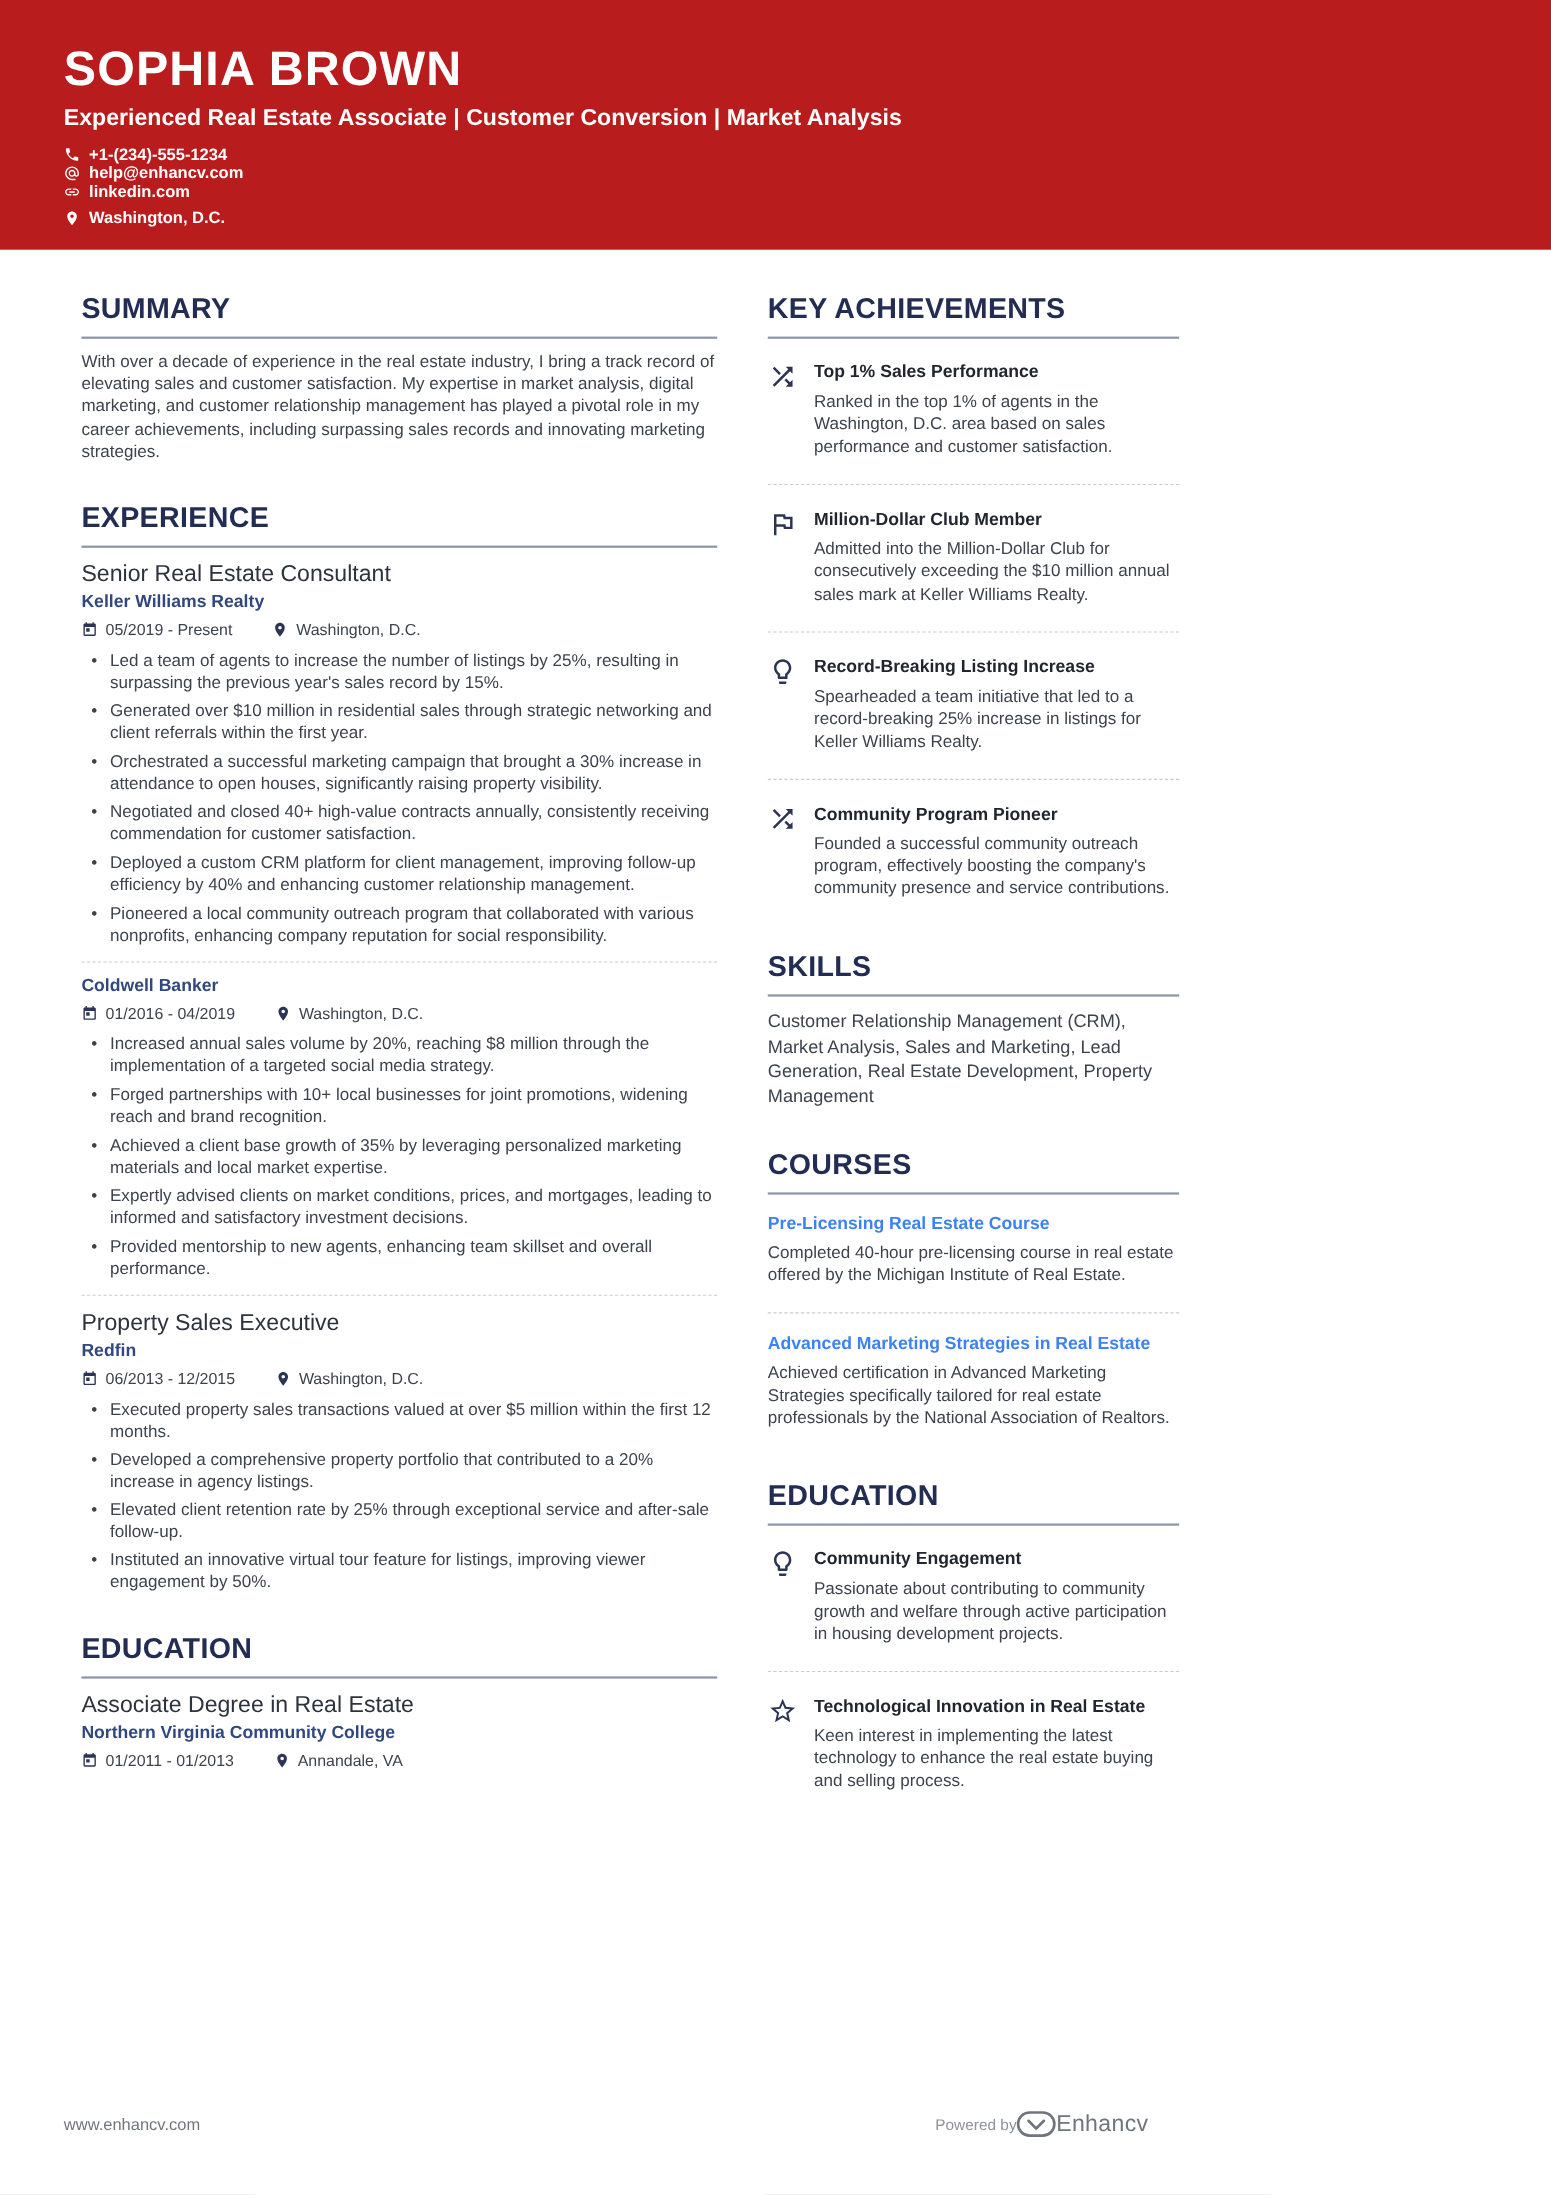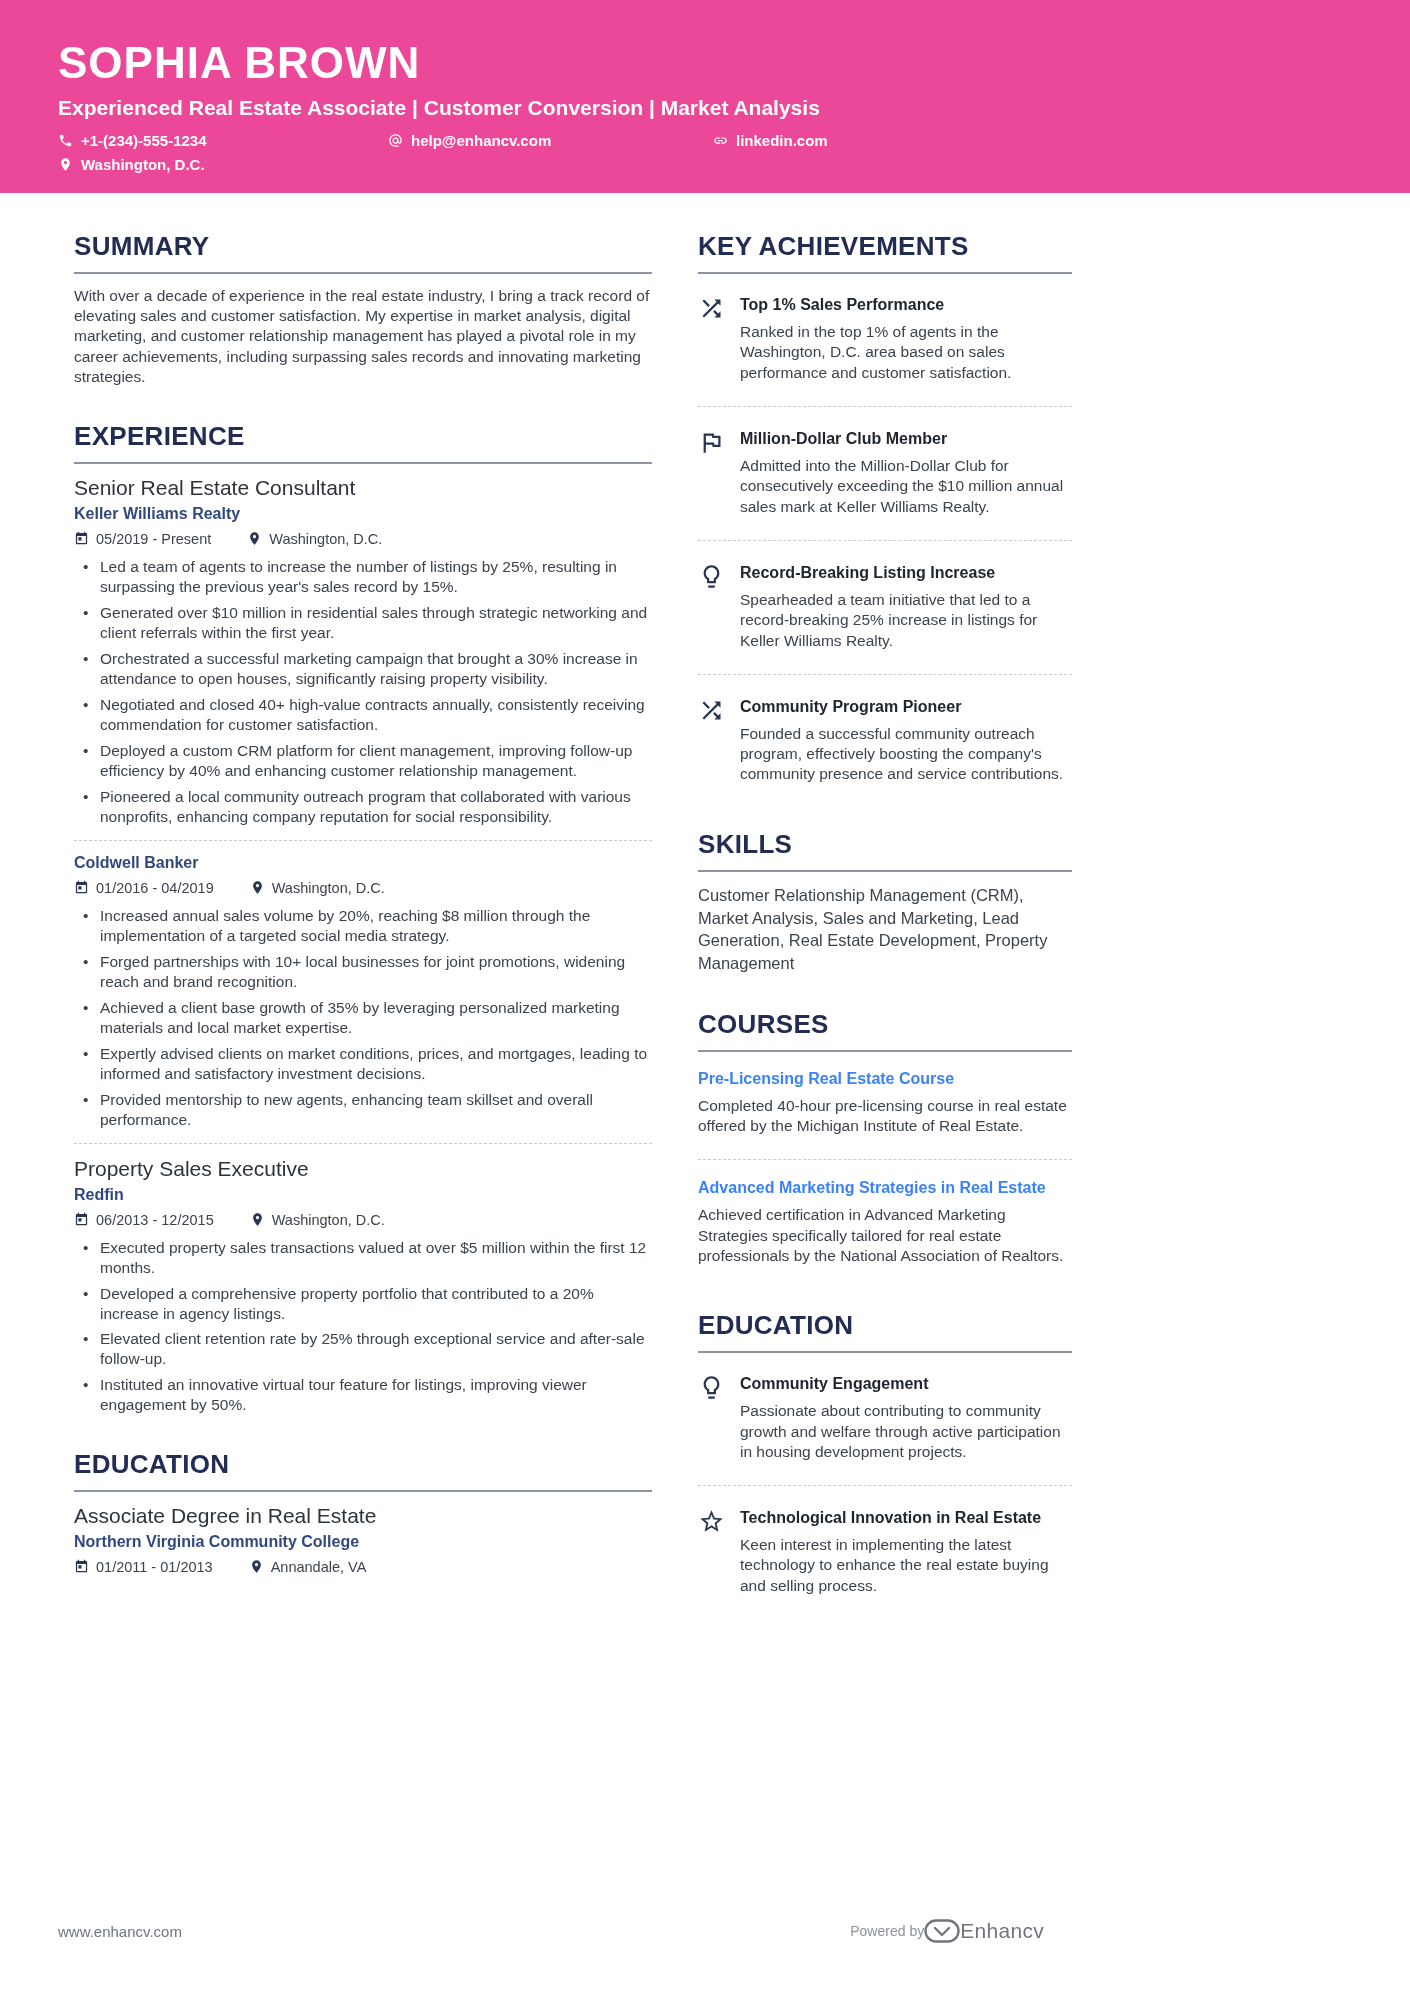--- a/index.html
+++ b/index.html
@@ -3,24 +3,24 @@
 <meta charset="utf-8">
 <style>
   * { box-sizing: border-box; }
   html, body { margin: 0; padding: 0; background: #e8e8e8; }
   .page {
     width: 1410px; height: 1995px; margin: 0 auto; background: #ffffff;
     position: relative; overflow: hidden;
     font-family: "Liberation Sans", sans-serif; color: #3d434d;
   }
   
-  .hdr { background: #ec4899; color: #ffffff; padding: 40px 58px 20px; }
+  .hdr { background: #b91c1c; color: #ffffff; padding: 40px 58px 20px; }
   .hdr h1 { margin: 0; font-size: 44px; font-weight: 800; letter-spacing: 1px; line-height: 1.05; }
   .hdr h2 { margin: 10px 0 0; font-size: 21px; font-weight: 700; }
-  .crow { display: flex; align-items: center; margin-top: 12px; }
+  .crow { display: flex; align-items: flex-start; margin-top: 12px; flex-direction: column; }
   .crow + .crow { margin-top: 7px; }
   .citem { display: flex; align-items: center; gap: 8px; font-size: 15px; font-weight: 700; }
   .citem.w1 { width: 330px; }
   .citem.w2 { width: 325px; }
   .citem svg { width: 15px; height: 15px; display: block; flex: 0 0 auto; }
   
   .cols { display: flex; padding-left: 74px; margin-top: 38px; }
   .col-l { width: 578px; margin-right: 46px; flex: 0 0 auto; }
   .col-r { width: 374px; flex: 0 0 auto; }
   .sect { margin-bottom: 34px; }

